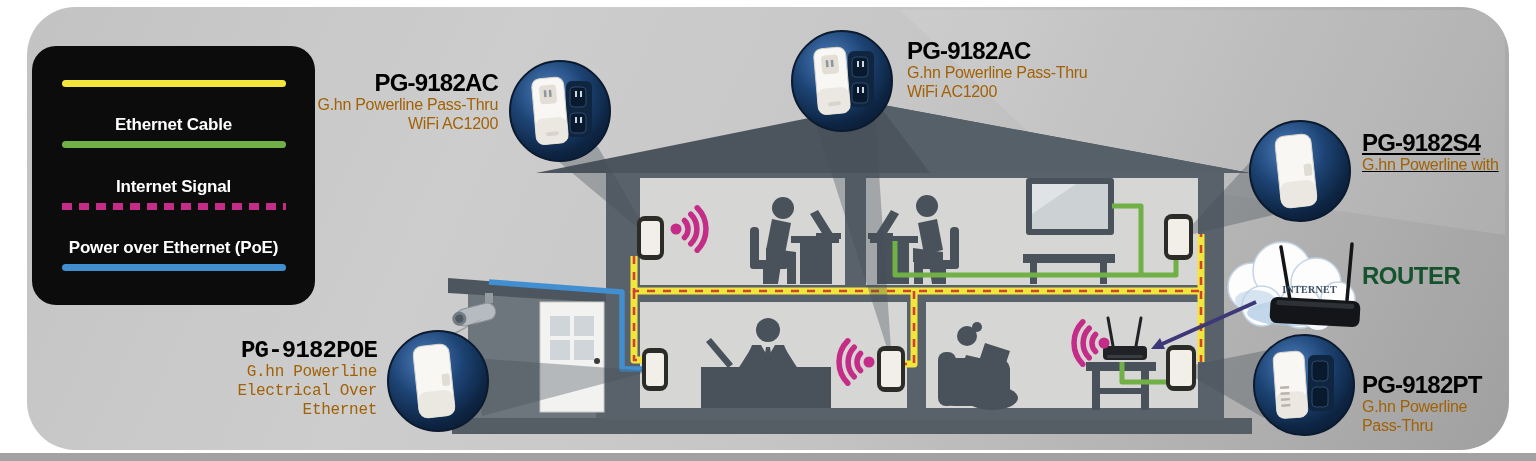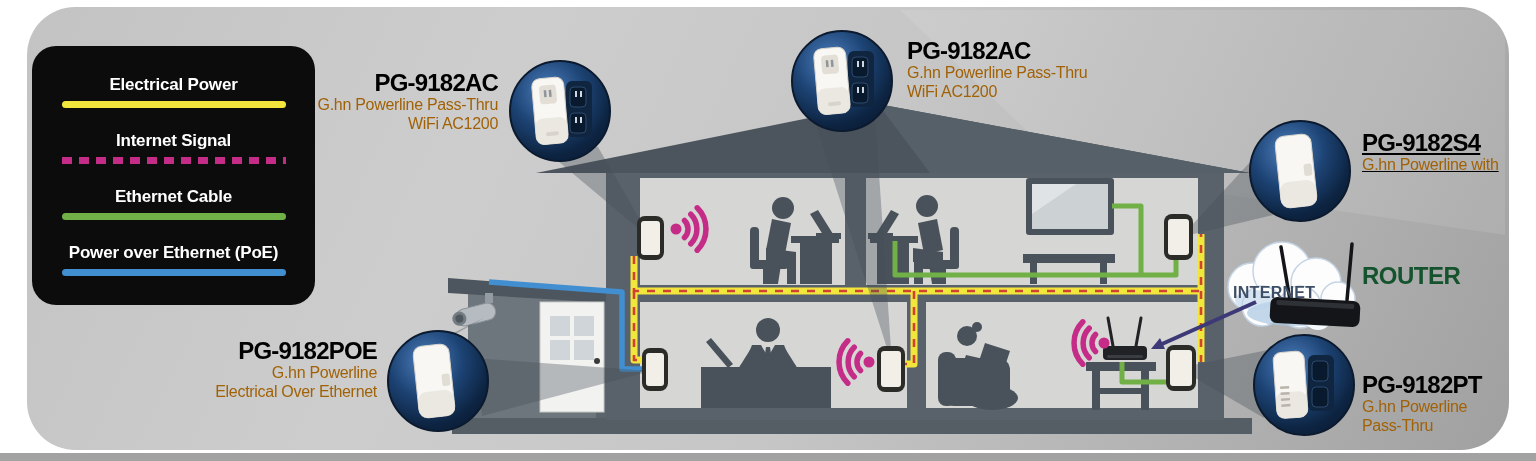--- a/index.html
+++ b/index.html
@@ -20,22 +20,22 @@
   .ln.dash{background:repeating-linear-gradient(90deg,#c42c87 0 10px,rgba(0,0,0,0) 10px 17px);border-radius:0;}
   .ln.green{background:#71af47;}
   .ln.blue{background:#418fd0;}
   
   .plabel{position:absolute;z-index:4;}
   .plabel .model{font-size:24px;font-weight:bold;color:#000000;letter-spacing:-0.8px;line-height:25px;}
   .plabel .sub{font-size:16px;color:#a16207;line-height:19px;letter-spacing:-0.3px;}
   .alignR{text-align:right;}
   #router-label{position:absolute;left:1362px;top:262px;z-index:4;font-size:24px;font-weight:bold;
                 color:#14532d;letter-spacing:-0.5px;}
-  #internet-label{position:absolute;left:1233px;top:284px;width:104px;z-index:4;text-align:left;
-                  font-size:16px;font-weight:bold;color:#3d4f66;letter-spacing:0.3px;}
+  #internet-label{position:absolute;left:1233px;top:284px;width:104px;z-index:4;text-align:right;
+                  font-size:10px;font-weight:bold;color:#3d4f66;letter-spacing:0.3px;font-family:Liberation Serif, serif;}
 </style>
 </head>
 <body>
 
 <div id="stage">
   <div id="card"></div>
   <div id="bottom-strip"></div>
 
   <svg id="scene" width="1536" height="461" viewBox="0 0 1536 461">
     <defs>
@@ -307,32 +307,31 @@
       </g>
       <g>
         <circle cx="1304" cy="385" r="50" fill="url(#cg)" stroke="#0b1a2e" stroke-width="2"></circle>
         <use href="#dev-pt" transform="translate(1302,385)"></use>
       </g>
     </g>
   </svg>
 
   <div id="legend">
     <div class="li">
-      <div class="lt">Electrical Power</div>
       <div class="ln yellow"></div>
+    </div>
+    <div class="li">
+      <div class="lt">Ethernet Cable</div>
+      <div class="ln green"></div>
     </div>
     <div class="li">
       <div class="lt">Internet Signal</div>
       <div class="ln dash"></div>
     </div>
     <div class="li">
-      <div class="lt">Ethernet Cable</div>
-      <div class="ln green"></div>
-    </div>
-    <div class="li">
       <div class="lt">Power over Ethernet (PoE)</div>
       <div class="ln blue"></div>
     </div>
   </div>
 
   <div class="plabel alignR" style="left:292px;top:70px;width:206px;">
     <div class="model">PG-9182AC</div>
     <div class="sub">G.hn Powerline Pass-Thru</div>
     <div class="sub">WiFi AC1200</div>
   </div>
@@ -341,21 +340,21 @@
     <div class="model">PG-9182AC</div>
     <div class="sub">G.hn Powerline Pass-Thru</div>
     <div class="sub">WiFi AC1200</div>
   </div>
 
   <div class="plabel" style="left:1362px;top:130px;width:170px;text-decoration:underline;">
     <div class="model">PG-9182S4</div>
     <div class="sub">G.hn Powerline with</div>
   </div>
 
-  <div class="plabel alignR" style="left:180px;top:338px;width:197px;">
+  <div class="plabel alignR" style="left:180px;top:338px;width:197px;font-family:Liberation Mono, monospace;">
     <div class="model">PG-9182POE</div>
     <div class="sub">G.hn Powerline</div>
     <div class="sub">Electrical Over Ethernet</div>
   </div>
 
   <div class="plabel" style="left:1362px;top:372px;width:170px;">
     <div class="model">PG-9182PT</div>
     <div class="sub">G.hn Powerline</div>
     <div class="sub">Pass-Thru</div>
   </div>

